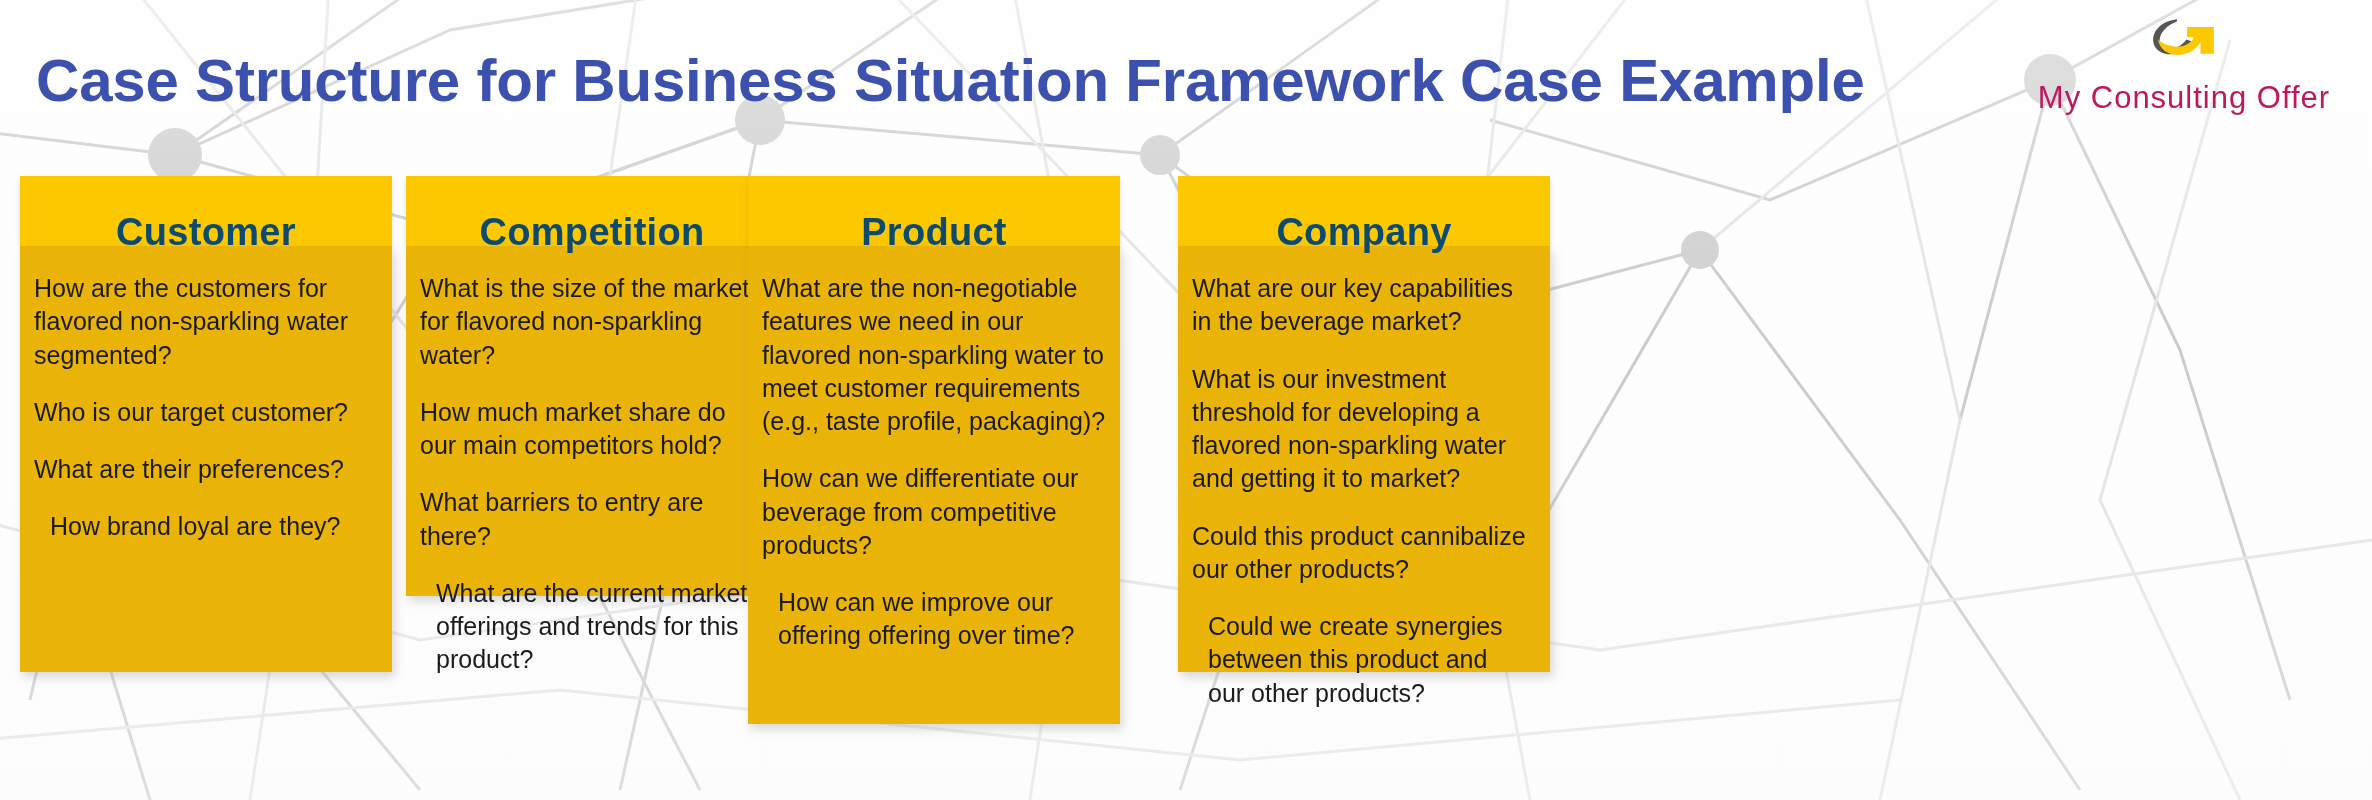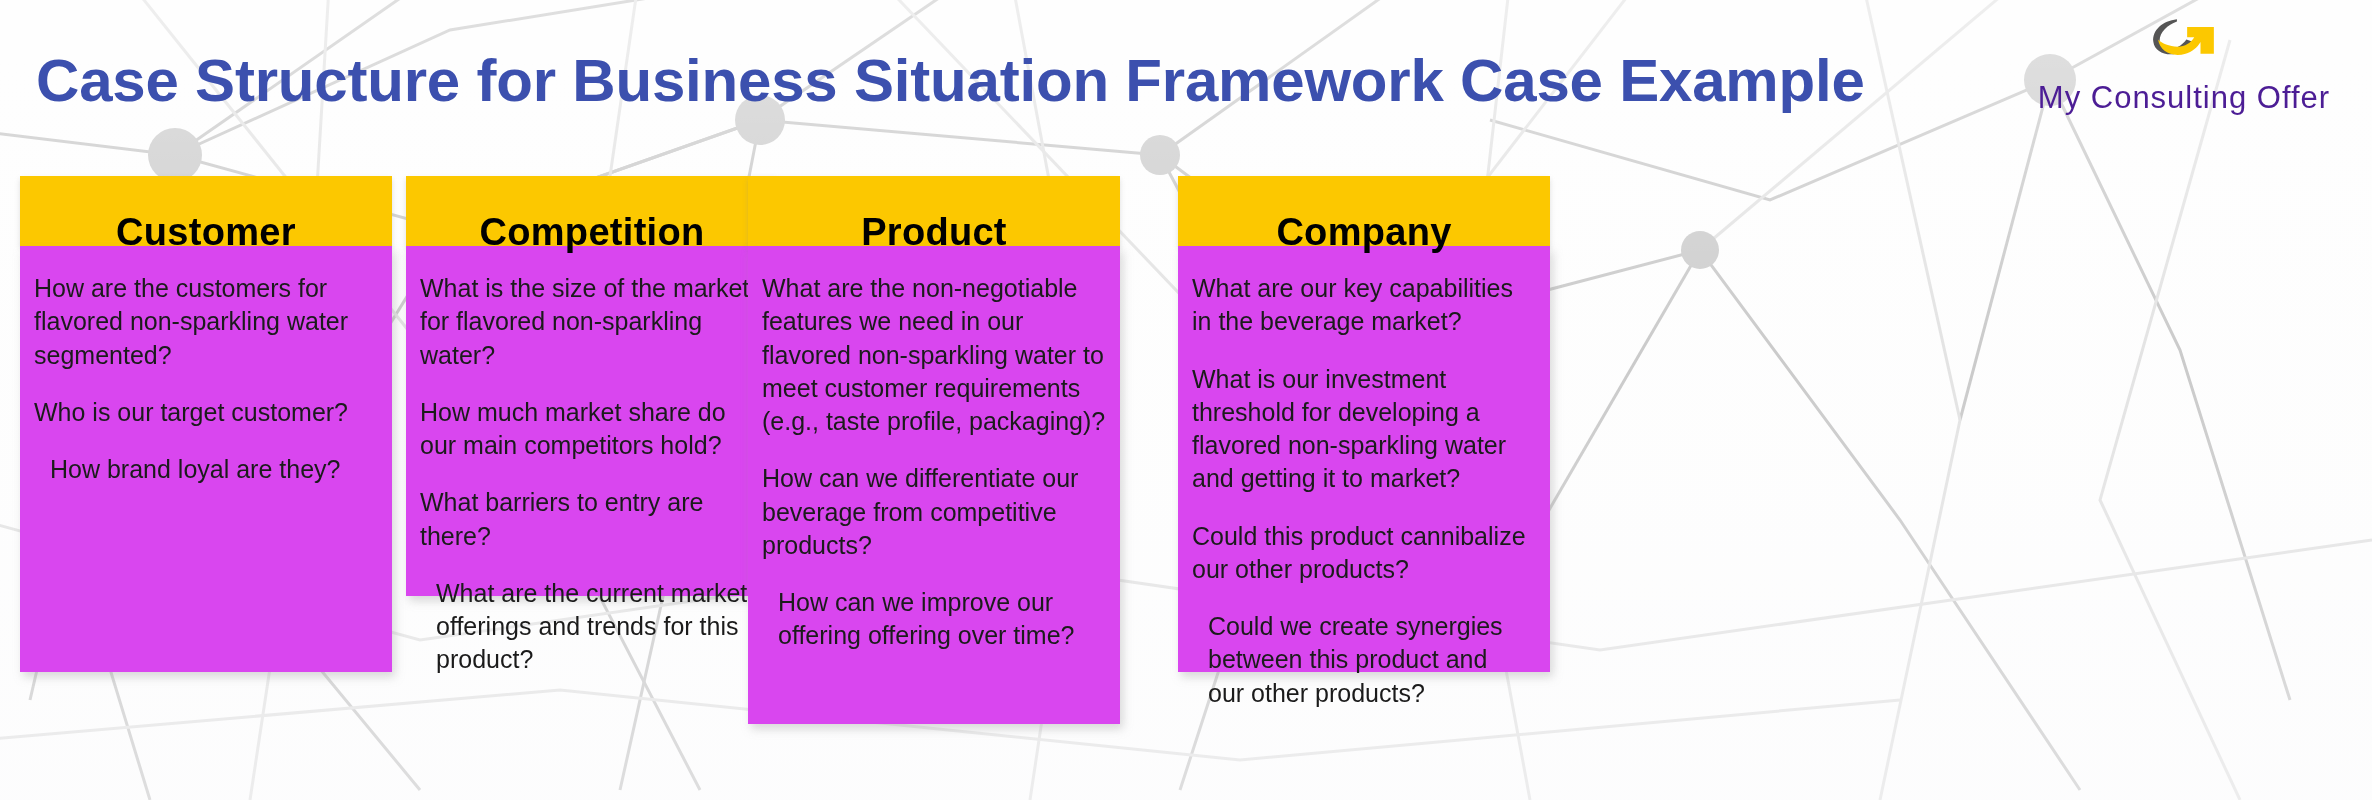--- a/index.html
+++ b/index.html
@@ -69,21 +69,21 @@
     align-items: center;
     justify-content: flex-start;
   }
   .logo-mark {
     width: 86px;
     height: 56px;
     display: block;
   }
   .logo-text {
     font-size: 31px;
-    color: #4c1d95;
+    color: #be185d;
     letter-spacing: 1.0px;
     margin-top: 20px;
     white-space: nowrap;
   }
 
   
   .columns {
     position: absolute;
     left: 0;
     top: 176px;
@@ -96,29 +96,29 @@
   }
   .col-header {
     height: 70px;
     background: #fcc800;
     display: flex;
     align-items: center;
     justify-content: center;
     box-shadow: 0 3px 5px rgba(140,140,140,0.28);
   }
   .col-header-label {
-    color: #000000;
+    color: #0c4a6e;
     font-size: 38px;
     font-weight: bold;
     letter-spacing: 0.3px;
     line-height: 1;
     margin-top: 42px;
   }
   .col-body {
-    background: #d946ef;
+    background: #eab308;
     box-shadow: 3px 5px 9px rgba(150,150,150,0.35);
     padding: 26px 0 20px 0;
     box-sizing: border-box;
   }
   .question {
     font-size: 25px;
     line-height: 1.33;
     color: #1b1b1b;
     margin: 0 0 24px 0;
   }
@@ -207,20 +207,21 @@
 
   <div class="columns">
 
     <div class="column" id="col-0">
       <div class="col-header">
         <span class="col-header-label">Customer</span>
       </div>
       <div class="col-body">
         <p class="question">How are the customers for flavored non-sparkling water segmented?</p>
         <p class="question">Who is our target customer?</p>
+        <p class="question">What are their preferences?</p>
         <p class="question">How brand loyal are they?</p>
       </div>
     </div>
 
     <div class="column" id="col-1">
       <div class="col-header">
         <span class="col-header-label">Competition</span>
       </div>
       <div class="col-body">
         <p class="question">What is the size of the market for flavored non-sparkling water?</p>

